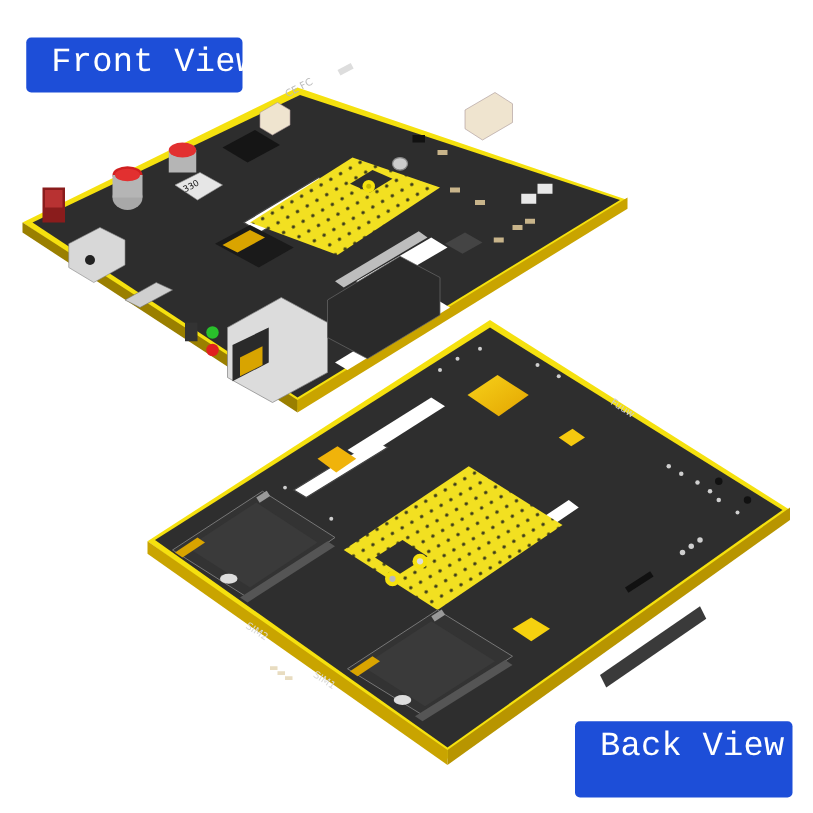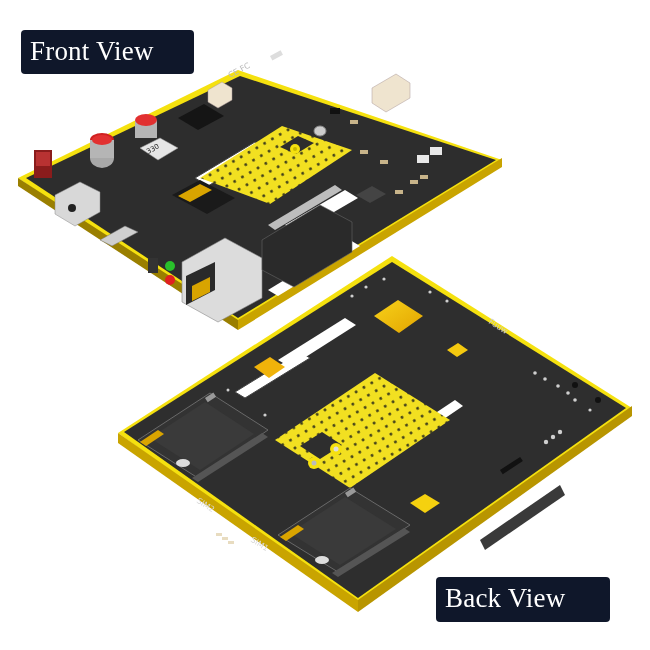--- a/index.html
+++ b/index.html
@@ -1,23 +1,23 @@
 <!DOCTYPE html>
 <html><head>
 <meta charset="utf-8">
 <style>
   html, body { margin: 0; padding: 0; background: #ffffff; }
   body { width: 650px; height: 650px; position: relative; overflow: hidden; font-family: "DejaVu Sans", sans-serif; }
   .badge {
-    position: absolute; background: #0f172a; color: #ffffff; border-radius: 4px;
-    font-family: Liberation Serif, serif; font-size: 27px; line-height: 42px;
-    padding: 0 9px; letter-spacing: 0.2px; white-space: nowrap;
+    position: absolute; background: #1d4ed8; color: #ffffff; border-radius: 4px;
+    font-family: Liberation Mono, monospace; font-size: 27px; line-height: 42px;
+    padding: 0 20px; letter-spacing: 0.2px; white-space: nowrap;
   }
   #front-badge { left: 21px; top: 30px; width: 173px; height: 44px; box-sizing: border-box; }
-  #back-badge { left: 436px; top: 577px; width: 174px; height: 45px; box-sizing: border-box; }
+  #back-badge { left: 460px; top: 577px; width: 174px; height: 61px; box-sizing: border-box; }
   svg.scene { position: absolute; left: 0; top: 0; }
 </style>
 </head>
 <body>
 
 <svg class="scene" width="650" height="650" viewBox="0 0 650 650">
   <defs>
     <pattern id="dots" width="9" height="9" patternUnits="userSpaceOnUse" patternTransform="rotate(-30)">
       <rect width="9" height="9" fill="#f2e021"></rect>
       <circle cx="4.5" cy="4.5" r="1.4" fill="#3a3a1a"></circle>

